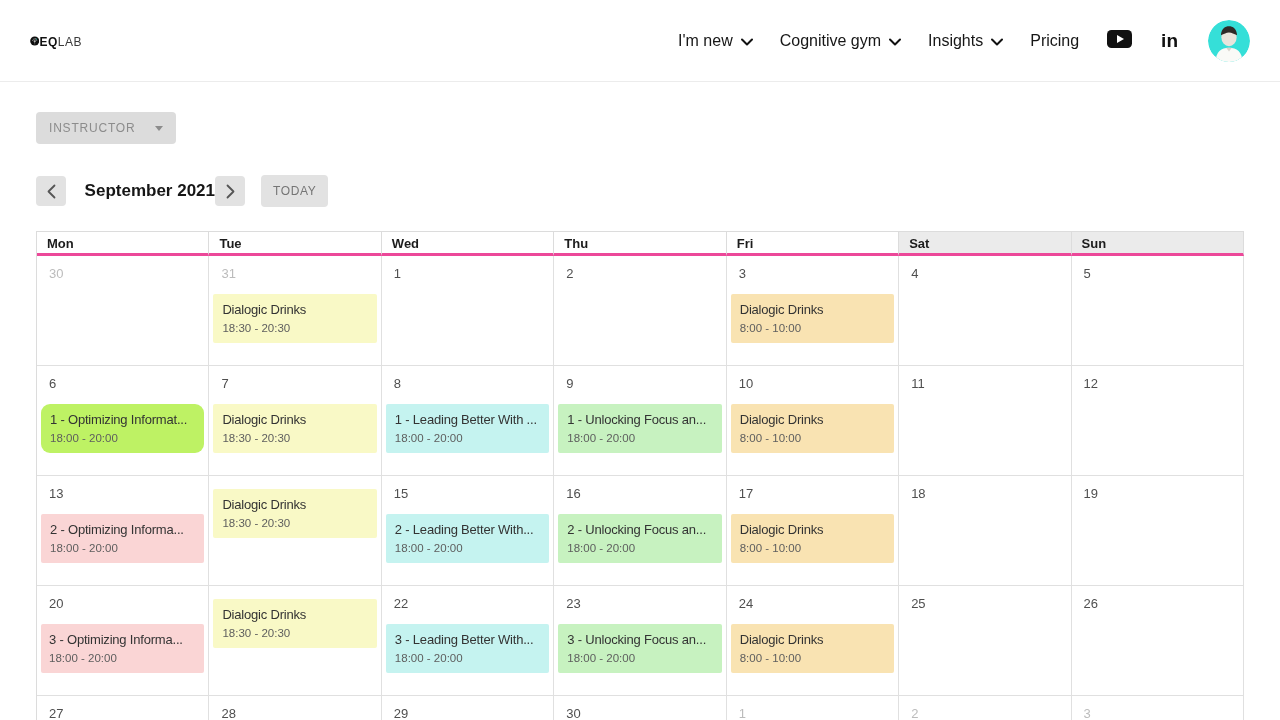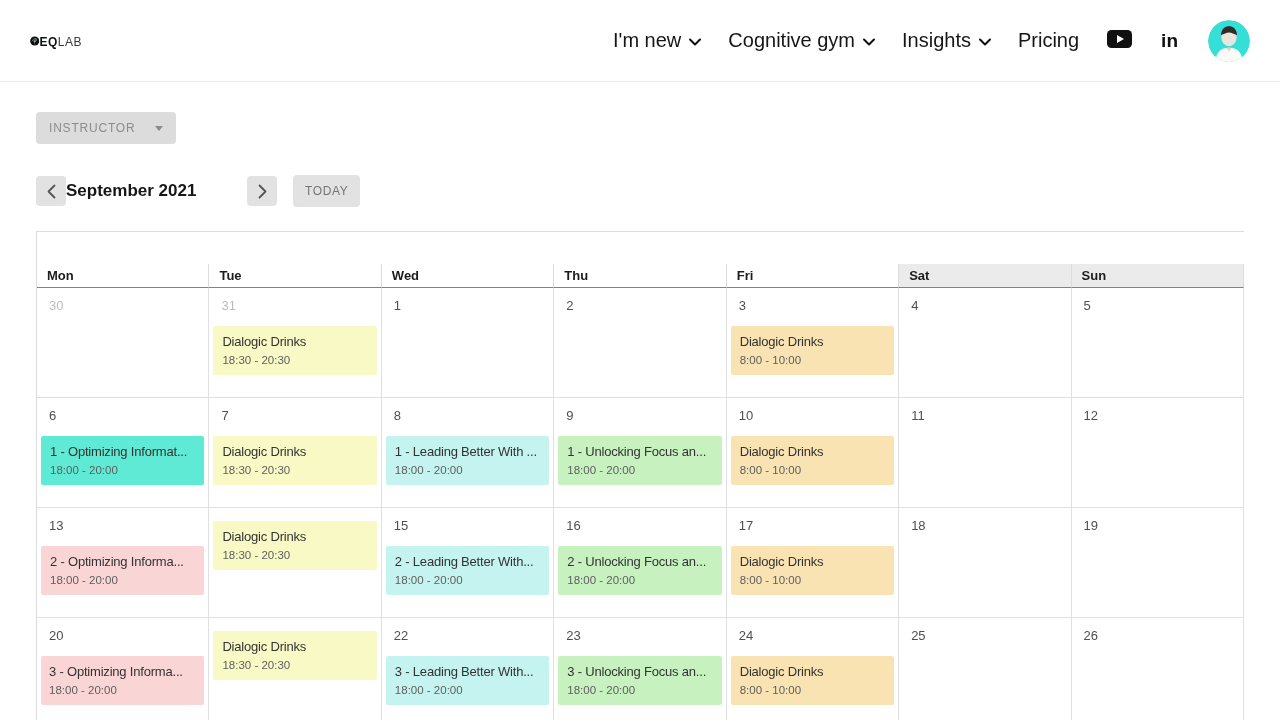--- a/index.html
+++ b/index.html
@@ -9,21 +9,21 @@
   
   .header { height: 82px; display: flex; align-items: center; padding: 0 30px;
     border-bottom: 1px solid #ececec; background: #fff; }
   .logo-block { display: flex; flex-direction: row; align-items: center; width: 52px; }
   .logo-circle { width: 44px; height: 44px; }
   .brand-text { font-size: 12px; margin-top: 2px; letter-spacing: 0.5px; color:#111; }
   .brand-text b { font-weight: 700; }
   .brand-text span.light { font-weight: 400; color:#3a3a3a; }
 
   .nav { margin-left: auto; display: flex; align-items: center; gap: 27px; }
-  .nav-item { display: flex; align-items: center; gap: 8px; font-size: 20px;
+  .nav-item { display: flex; align-items: center; gap: 8px; font-size: 16px;
     color: #161616; cursor: pointer; }
   .nav-item svg { margin-top: 2px; }
 
   .cta-btn { margin-left: 22px; border: 2px solid #121212; border-radius: 24px;
     padding: 11px 22px; font-size: 14px; font-weight: 700; letter-spacing: 0.6px;
     background: #fff; color: #121212; cursor: pointer; }
 
   .socials { display: flex; align-items: center; gap: 29px; margin-left: 28px; }
   .yt-icon { display: inline-block; }
   .li-icon { font-weight: 800; font-size: 19px; color: #111; letter-spacing: 0; }
@@ -36,31 +36,31 @@
     background: #dcdcdc; border: none; border-radius: 4px; padding: 9px 13px;
     font-size: 12px; letter-spacing: 0.8px; color: #8c8c8c; cursor: pointer;
     font-family: inherit; }
   .instructor-caret { width: 0; height: 0; border-left: 4px solid transparent;
     border-right: 4px solid transparent; border-top: 5px solid #8c8c8c; }
 
   .toolbar { display: flex; align-items: center; margin-top: 31px; }
   .nav-arrow-btn { width: 30px; height: 30px; background: #e2e2e2; border: none;
     border-radius: 4px; display: flex; align-items: center; justify-content: center;
     cursor: pointer; }
-  .month-title { width: 181px; text-align: left; font-size: 17px; font-weight: 700;
+  .month-title { width: 149px; text-align: right; font-size: 17px; font-weight: 700;
     color: #161616; }
   .today-btn { margin-left: 16px; background: #e2e2e2; border: none; border-radius: 4px;
     padding: 9px 12px; font-size: 12px; letter-spacing: 0.6px; color: #757575;
     cursor: pointer; font-family: inherit; }
 
   
   .calendar { margin-top: 24px; border-top: 1px solid #dcdcdc; border-left: 1px solid #dcdcdc;
     display: grid; grid-template-columns: repeat(7, 1fr); }
-  .cal-head { height: 24px; border-right: 1px solid #dcdcdc; border-bottom: 1px solid #ec4899;
-    font-size: 13px; font-weight: 700; color: #1c1c1c; padding: 4px 0 0 10px; background: #fff; margin-top: 32px; }
+  .cal-head { height: 24px; border-right: 1px solid #dcdcdc; border-bottom: 3px solid #ec4899;
+    font-size: 13px; font-weight: 700; color: #1c1c1c; padding: 4px 0 0 10px; background: #fff; }
   .cal-head.weekend { background: #ebebeb; }
   .cal-cell { height: 110px; border-right: 1px solid #e0e0e0; border-bottom: 1px solid #e0e0e0;
     background: #fff; overflow: hidden; }
   .day-num { font-size: 13px; color: #4f4f4f; padding: 10px 10px 0 12px; line-height: 15px; }
   .day-num.muted { color: #bcbcbc; }
   .event { margin: 13px 4px 0 4px; border-radius: 2px; padding: 7px 9px 8px 9px;
     cursor: pointer; }
   .event-title { font-size: 13px; letter-spacing: -0.2px; color: #333;
     white-space: nowrap; overflow: hidden; line-height: 17px; }
   .event-time { font-size: 11.5px; color: #5e5e5e; margin-top: 4px; line-height: 13px;
@@ -199,21 +199,21 @@
         </div>
       </div>
       <div class="cal-cell">
         <div class="day-num">4</div>
       </div>
       <div class="cal-cell">
         <div class="day-num">5</div>
       </div>
       <div class="cal-cell">
         <div class="day-num">6</div>
-        <div class="event" style="background: #5eead4;">
+        <div class="event" style="background: #bef264; border-radius: 9px;">
           <div class="event-title">1 - Optimizing Informat...</div>
           <div class="event-time">18:00 - 20:00</div>
         </div>
       </div>
       <div class="cal-cell">
         <div class="day-num">7</div>
         <div class="event" style="background: rgb(249, 249, 198);">
           <div class="event-title">Dialogic Drinks</div>
           <div class="event-time">18:30 - 20:30</div>
         </div>

